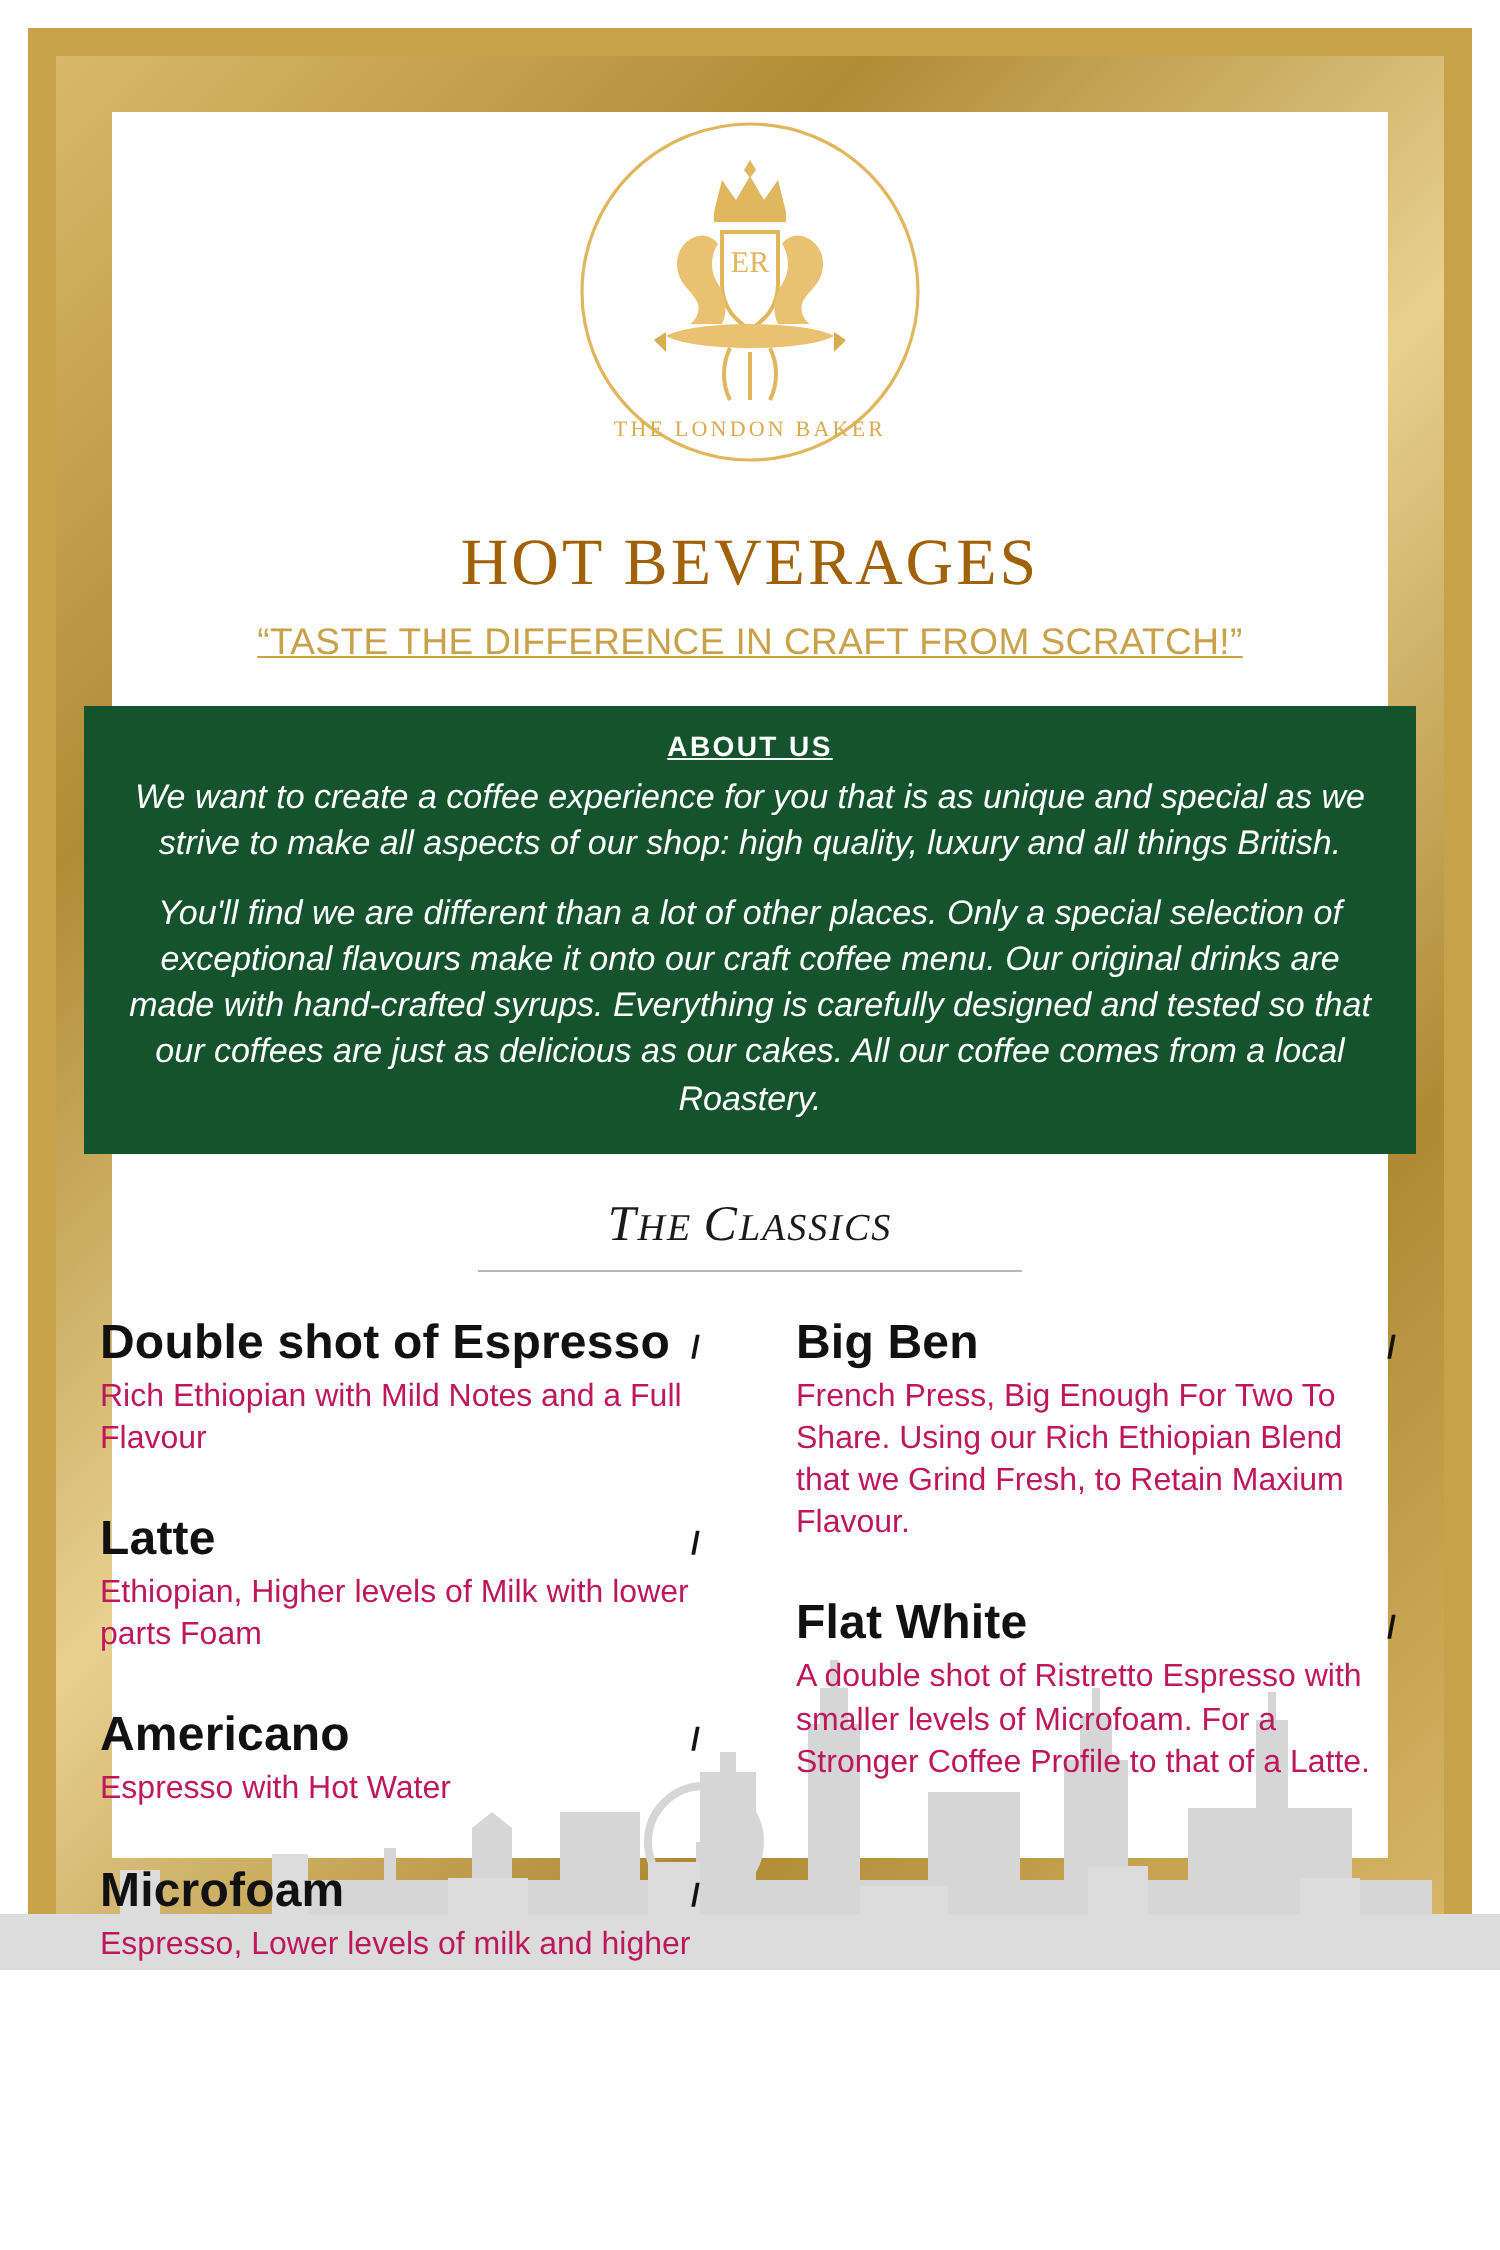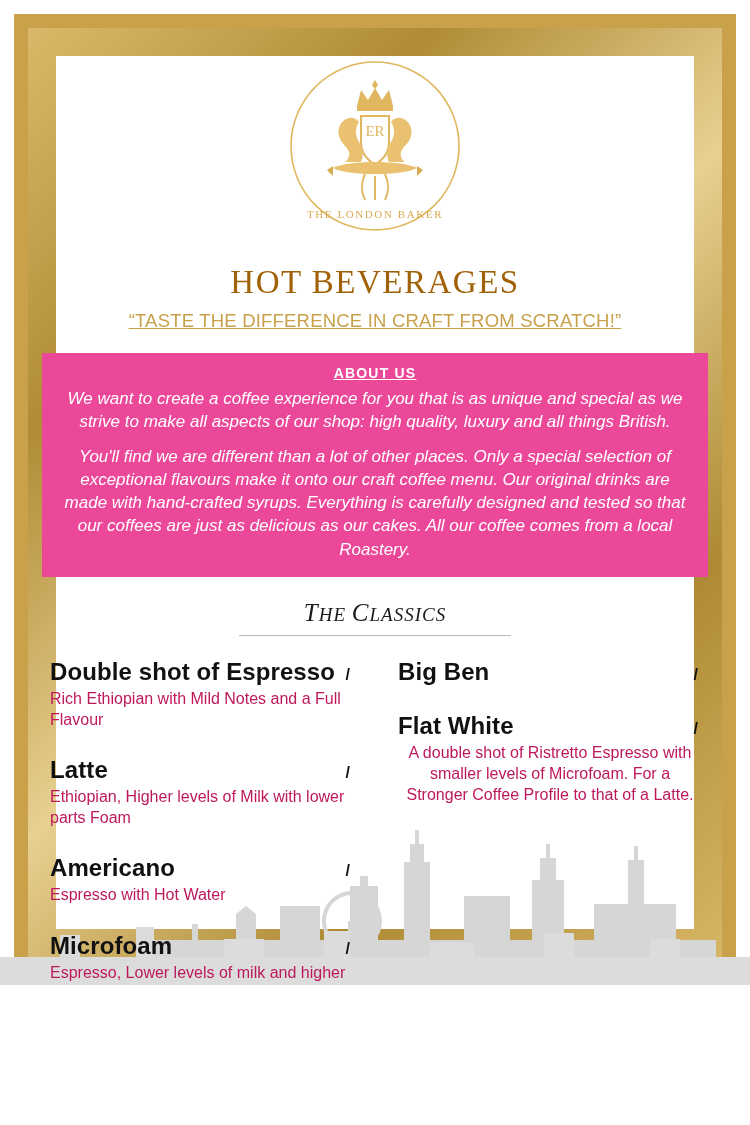--- a/index.html
+++ b/index.html
@@ -90,21 +90,21 @@
     font-size: 18.5px;
     color: #c8a14a;
     letter-spacing: 0.2px;
     margin-top: 9px;
     text-decoration: underline;
   }
 
   
   .about-box {
     margin: 21px 14px 0 14px;
-    background: #ec4899;
+    background: #14532d;
     color: #ffffff;
     padding: 12px 18px 16px 18px;
     box-sizing: border-box;
   }
   .about-title {
     text-align: center;
     font-size: 14px;
     font-weight: bold;
     letter-spacing: 1.2px;
     text-decoration: underline;
@@ -143,21 +143,21 @@
     display: flex;
     margin-top: 22px;
     padding: 0 20px 0 22px;
     box-sizing: border-box;
   }
   .col {
     width: 50%;
     box-sizing: border-box;
   }
   .col.left { padding-right: 22px; }
-  .col.right { padding-left: 22px; text-align: center; }
+  .col.right { padding-left: 22px; }
 
   .item { margin-bottom: 26px; }
   .item:last-child { margin-bottom: 0; }
   .item-head {
     display: flex;
     align-items: baseline;
     justify-content: space-between;
   }
   .item-name {
     font-size: 24px;
@@ -277,20 +277,21 @@
 
       </div>
 
       <div class="col right">
 
         <div class="item">
           <div class="item-head">
             <span class="item-name">Big Ben</span>
             <span class="item-price">/</span>
           </div>
+          <div class="item-desc">French Press, Big Enough For Two To Share. Using our Rich Ethiopian Blend that we Grind Fresh, to Retain Maxium Flavour.</div>
         </div>
 
         <div class="item" style="margin-top:18px;">
           <div class="item-head">
             <span class="item-name">Flat White</span>
             <span class="item-price">/</span>
           </div>
           <div class="item-desc">A double shot of Ristretto Espresso with smaller levels of Microfoam. For a Stronger Coffee Profile to that of a Latte.</div>
         </div>
 

